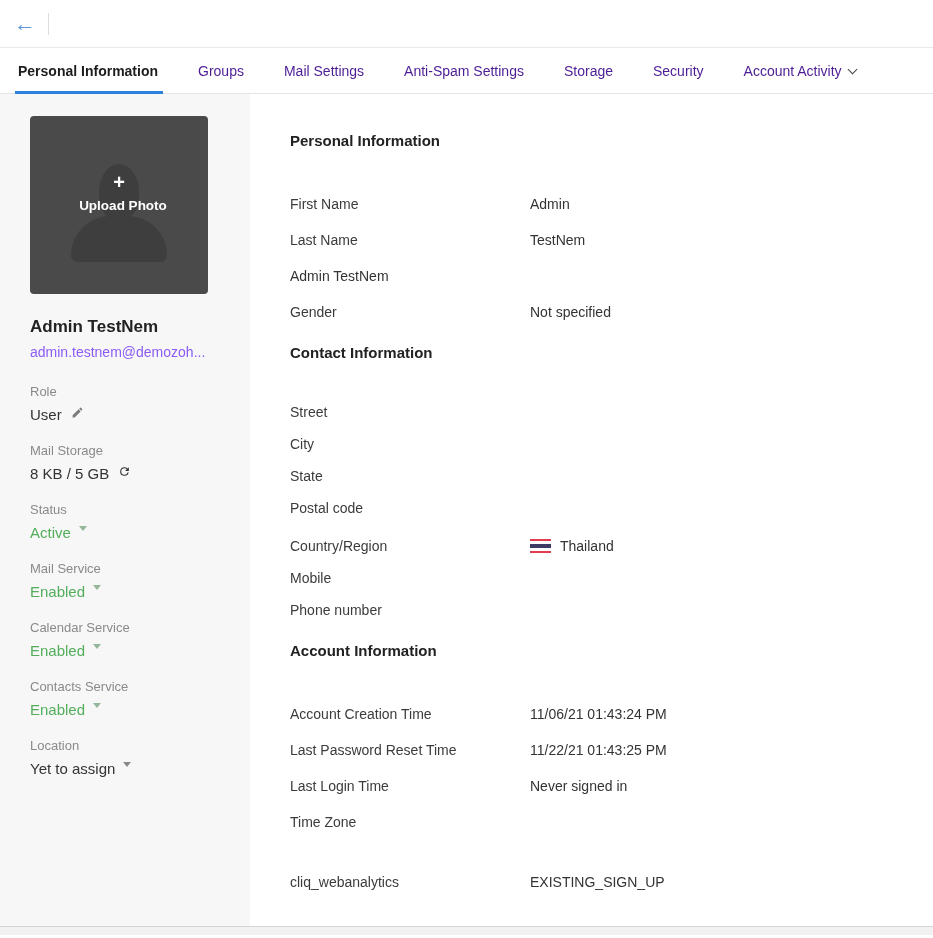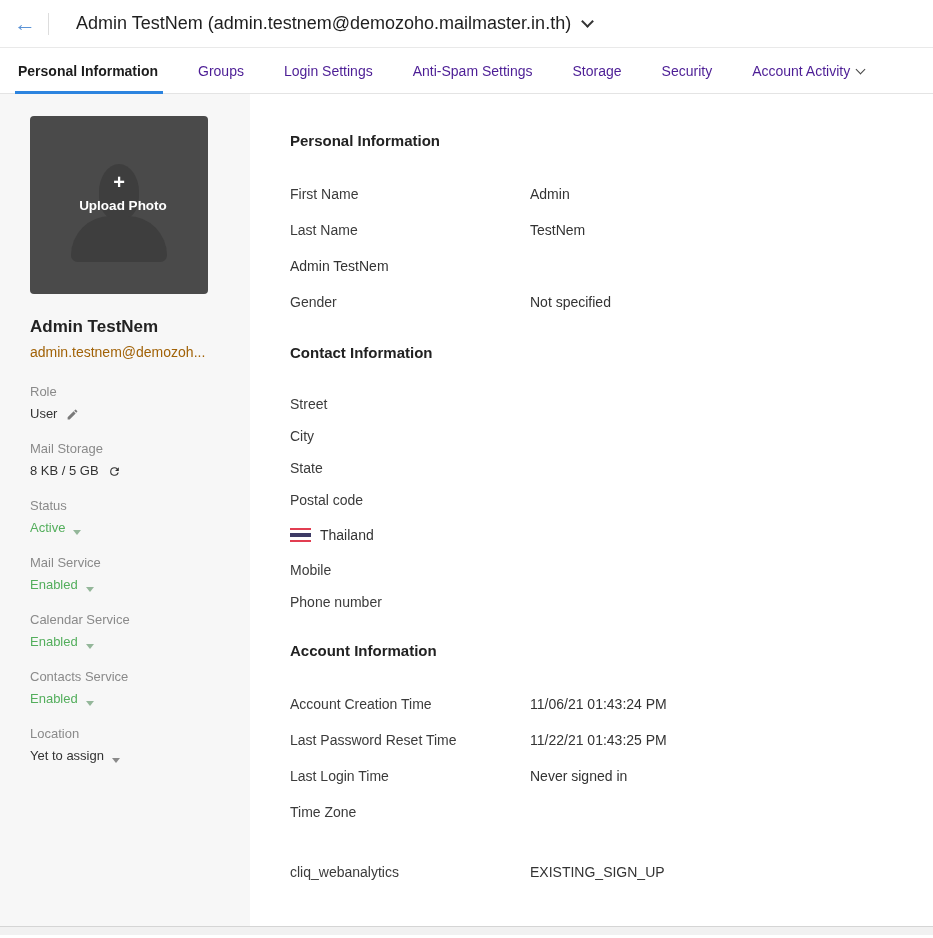--- a/index.html
+++ b/index.html
@@ -29,63 +29,59 @@
   .content{display:flex;height:832px;}
   .sidebar{width:250px;background:var(--sidebar_bg);padding:22px 30px 0 30px;flex:none;}
   .main{flex:1;padding:38px 0 0 40px;overflow:hidden;}
   
   .photo-box{position:relative;width:178px;height:178px;background:#4a4a4a;border-radius:4px;cursor:pointer;overflow:hidden;}
   .sil-head{position:absolute;left:50%;top:48px;transform:translateX(-50%);width:40px;height:56px;background:#3e3e3e;border-radius:50% 50% 42% 42%;}
   .sil-body{position:absolute;left:50%;top:100px;transform:translateX(-50%);width:96px;height:46px;background:#3e3e3e;border-radius:48px 48px 8px 8px;}
   .photo-plus{position:absolute;top:56px;left:0;width:100%;text-align:center;color:#fff;font-size:20px;font-weight:bold;line-height:1;}
   .photo-label{position:absolute;top:82px;left:4px;width:100%;text-align:center;color:#fff;font-size:13.5px;font-weight:bold;}
   .sb-name{font-size:17px;font-weight:bold;color:#222;margin-top:23px;}
-  .sb-email{font-size:14px;color:#a16207;margin-top:7px;white-space:nowrap;}
+  .sb-email{font-size:14px;color:#8b5cf6;margin-top:7px;white-space:nowrap;}
   .sb-fields{margin-top:24px;}
   .sb-field{margin-bottom:20px;}
   .sb-label{font-size:13px;color:var(--label_gray);margin-bottom:7px;}
-  .sb-value{font-size:13px;color:#333;display:flex;align-items:flex-end;}
+  .sb-value{font-size:15px;color:#333;display:flex;align-items:flex-start;}
   .sb-value.green{color:var(--green);}
   .sb-value .tri{width:0;height:0;border-left:4px solid transparent;border-right:4px solid transparent;border-top:5px solid #94b79a;margin-left:8px;margin-top:2px;}
   .sb-value .tri.gray{border-top-color:#8a8a8a;}
   .icon-btn{background:none;border:none;padding:0;margin-left:9px;cursor:pointer;display:inline-flex;align-items:center;}
   
   .section{margin-bottom:24px;}
   .section h3{font-size:15px;font-weight:bold;color:#222;margin:0 0 26px;height:18px;}
-  .info-row{display:flex;align-items:center;height:36px;}
+  .info-row{display:flex;align-items:flex-end;height:36px;}
   .section.compact .info-row{height:32px;}
   .section.compact .info-row.tall{height:38px;}
   .info-label{width:240px;flex:none;font-size:14px;color:#3b3b3b;}
   .info-value{font-size:14px;color:#333;display:flex;align-items:center;}
   .flag{display:inline-block;width:21px;height:14px;margin-right:9px;flex:none;
         background:linear-gradient(to bottom,#e23d51 0 16.7%,#ffffff 16.7% 33.3%,#3d3a65 33.3% 66.7%,#ffffff 66.7% 83.3%,#e23d51 83.3% 100%);}
   
   .bottombar{height:9px;background:#f1f1f1;border-top:1px solid #d5d5d5;}
 </style>
 </head>
 <body>
 
 <div class="header">
   <button class="back-btn">←</button>
   <div class="hdr-divider"></div>
-  <div class="title-wrap">
-    <span class="page-title">Admin TestNem (admin.testnem@demozoho.mailmaster.in.th)</span>
-    <span class="chev"></span>
-  </div>
 </div>
 
 <div class="tabbar" id="tabbar">
     <div class="tab active">
       <span>Personal Information</span>
     </div>
     <div class="tab">
       <span>Groups</span>
     </div>
     <div class="tab">
-      <span>Login Settings</span>
+      <span>Mail Settings</span>
     </div>
     <div class="tab">
       <span>Anti-Spam Settings</span>
     </div>
     <div class="tab">
       <span>Storage</span>
     </div>
     <div class="tab">
       <span>Security</span>
     </div>
@@ -213,20 +209,21 @@
             <span></span>
           </div>
         </div>
         <div class="info-row">
           <div class="info-label">Postal code</div>
           <div class="info-value">
             <span></span>
           </div>
         </div>
         <div class="info-row tall">
+          <div class="info-label">Country/Region</div>
           <div class="info-value">
             <span class="flag"></span>
             <span>Thailand</span>
           </div>
         </div>
         <div class="info-row">
           <div class="info-label">Mobile</div>
           <div class="info-value">
             <span></span>
           </div>

